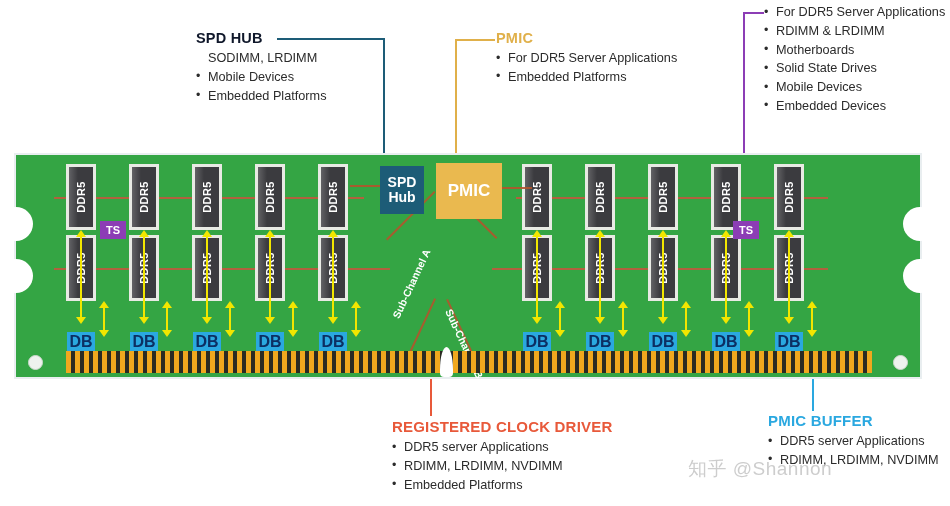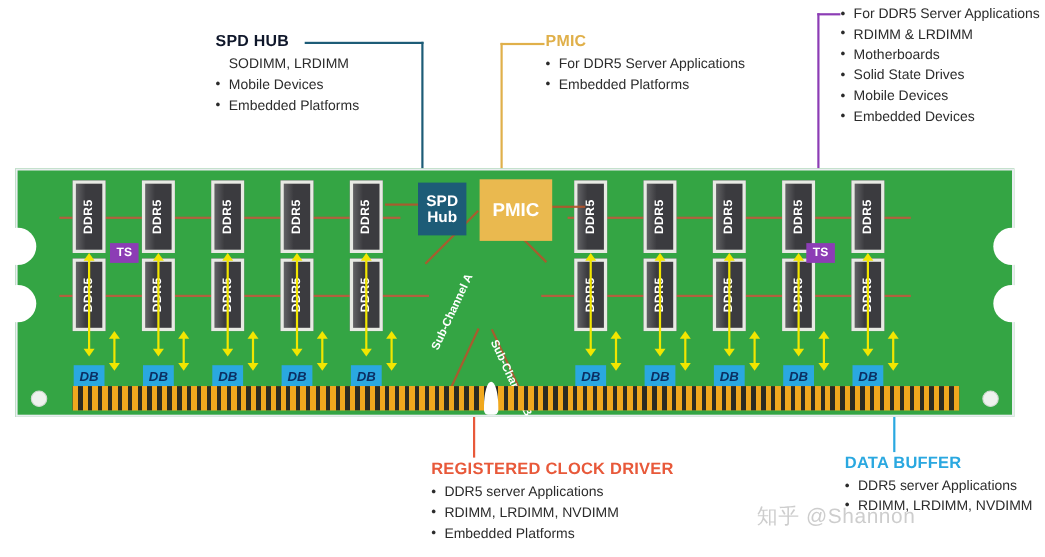--- a/index.html
+++ b/index.html
@@ -124,22 +124,22 @@
     position: absolute;
     width: 26px; height: 18px;
     background: #8c3db5; color: #ffffff;
     font-size: 11px; font-weight: bold;
     display: flex; align-items: center; justify-content: center;
   }
   .db {
     position: absolute;
     width: 28px; height: 20px;
     background: #2aa8e0; color: #0c2f63;
-    font-size: 12px; font-weight: bold;
-    display: flex; align-items: center; justify-content: center; font-style: italic;
+    font-size: 16px; font-weight: bold;
+    display: flex; align-items: center; justify-content: center;
   }
 
   
   .trace { position: absolute; background: #b4542c; transform-origin: 0 0; height: 1.6px; opacity: .9; }
   .subch {
     position: absolute;
     color: #ffffff; font-size: 10.5px; font-weight: bold;
     white-space: nowrap;
   }
 
@@ -215,21 +215,21 @@
     <div class="c-title" style="color:#e8593a; font-size:15px;">REGISTERED CLOCK DRIVER</div>
     <ul>
       <li>DDR5 server Applications</li>
       <li>RDIMM, LRDIMM, NVDIMM</li>
       <li>Embedded Platforms</li>
     </ul>
   </div>
   <div class="lead-v" style="left:430px; top:340px; height:76px; background:#e8593a;"></div>
 
   <div class="callout" style="left:768px; top:412px;">
-    <div class="c-title" style="color:#2aa8e0; font-size:15px;">DATA BUFFER</div>
+    <div class="c-title" style="color:#2aa8e0; font-size:15px;">PMIC BUFFER</div>
     <ul>
       <li>DDR5 server Applications</li>
       <li>RDIMM, LRDIMM, NVDIMM</li>
     </ul>
   </div>
   <div class="lead-v" style="left:812px; top:353px; height:58px; background:#2aa8e0;"></div>
   <div class="lead-h" style="left:790px; top:353px; width:24px; background:#2aa8e0;"></div>
   <div class="lead-v" style="left:790px; top:345px; height:10px; background:#2aa8e0;"></div>
 
   <div id="pcb">

